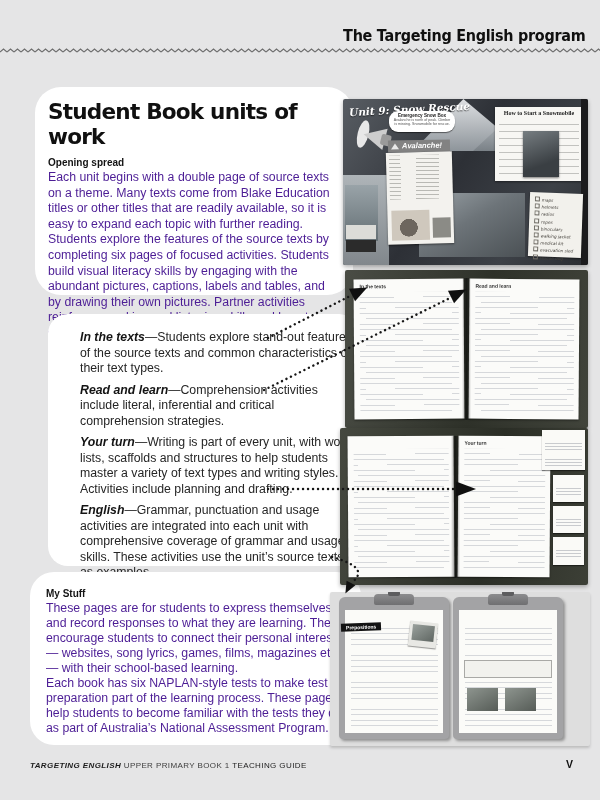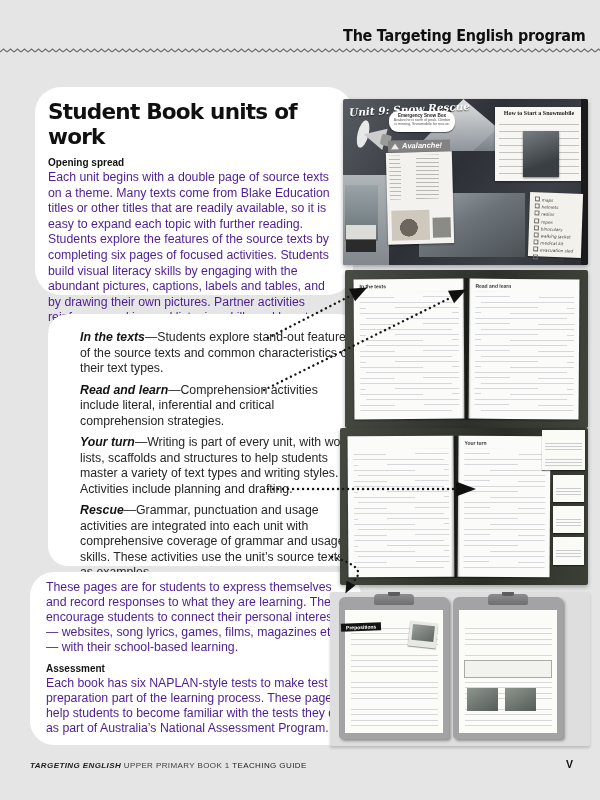--- a/index.html
+++ b/index.html
@@ -148,26 +148,26 @@
   <h1>Student Book units of work</h1>
   <h2>Opening spread</h2>
   <p class="body">Each unit begins with a double page of source texts on a theme. Many texts come from Blake Education titles or other titles that are readily available, so it is easy to expand each topic with further reading.</p>
   <p class="body">Students explore the features of the source texts by completing six pages of focused activities. Students build visual literacy skills by engaging with the abundant pictures, captions, labels and tables, and by drawing their own pictures. Partner activities reinforce speaking and listening skills and boost student understanding.</p>
 </div>
 
 <div class="panel p2">
   <p class="feature"><b>In the texts</b><span>—Students explore stand-out features of the source texts and common characteristics of their text types.</span></p>
   <p class="feature"><b>Read and learn</b><span>—Comprehension activities include literal, inferential and critical comprehension strategies.</span></p>
   <p class="feature"><b>Your turn</b><span>—Writing is part of every unit, with word lists, scaffolds and structures to help students master a variety of text types and writing styles. Activities include planning and drafting.</span></p>
-  <p class="feature"><b>Rescue</b><span>—Grammar, punctuation and usage activities are integrated into each unit with comprehensive coverage of grammar and usage skills. These activities use the unit’s source texts as examples.</span></p>
+  <p class="feature"><b>English</b><span>—Grammar, punctuation and usage activities are integrated into each unit with comprehensive coverage of grammar and usage skills. These activities use the unit’s source texts as examples.</span></p>
 </div>
 
 <div class="panel p3">
+  <h2>My Stuff</h2>
   <p class="body">These pages are for students to express themselves and record responses to what they are learning. They encourage students to connect their personal interests — websites, song lyrics, games, films, magazines etc. — with their school-based learning.</p>
-  <h2>Assessment</h2>
   <p class="body">Each book has six NAPLAN-style tests to make test preparation part of the learning process. These pages help students to become familiar with the tests they do as part of Australia’s National Assessment Program.</p>
 </div>
 
 <div class="thumb t1">
   <div class="mtn m1"></div>
   <div class="mtn m2"></div>
   <div class="snowL"></div>
   <div class="ph-center"></div>
   <div class="unit-title">Unit 9: Snow Rescue</div>
   <div class="mega">

